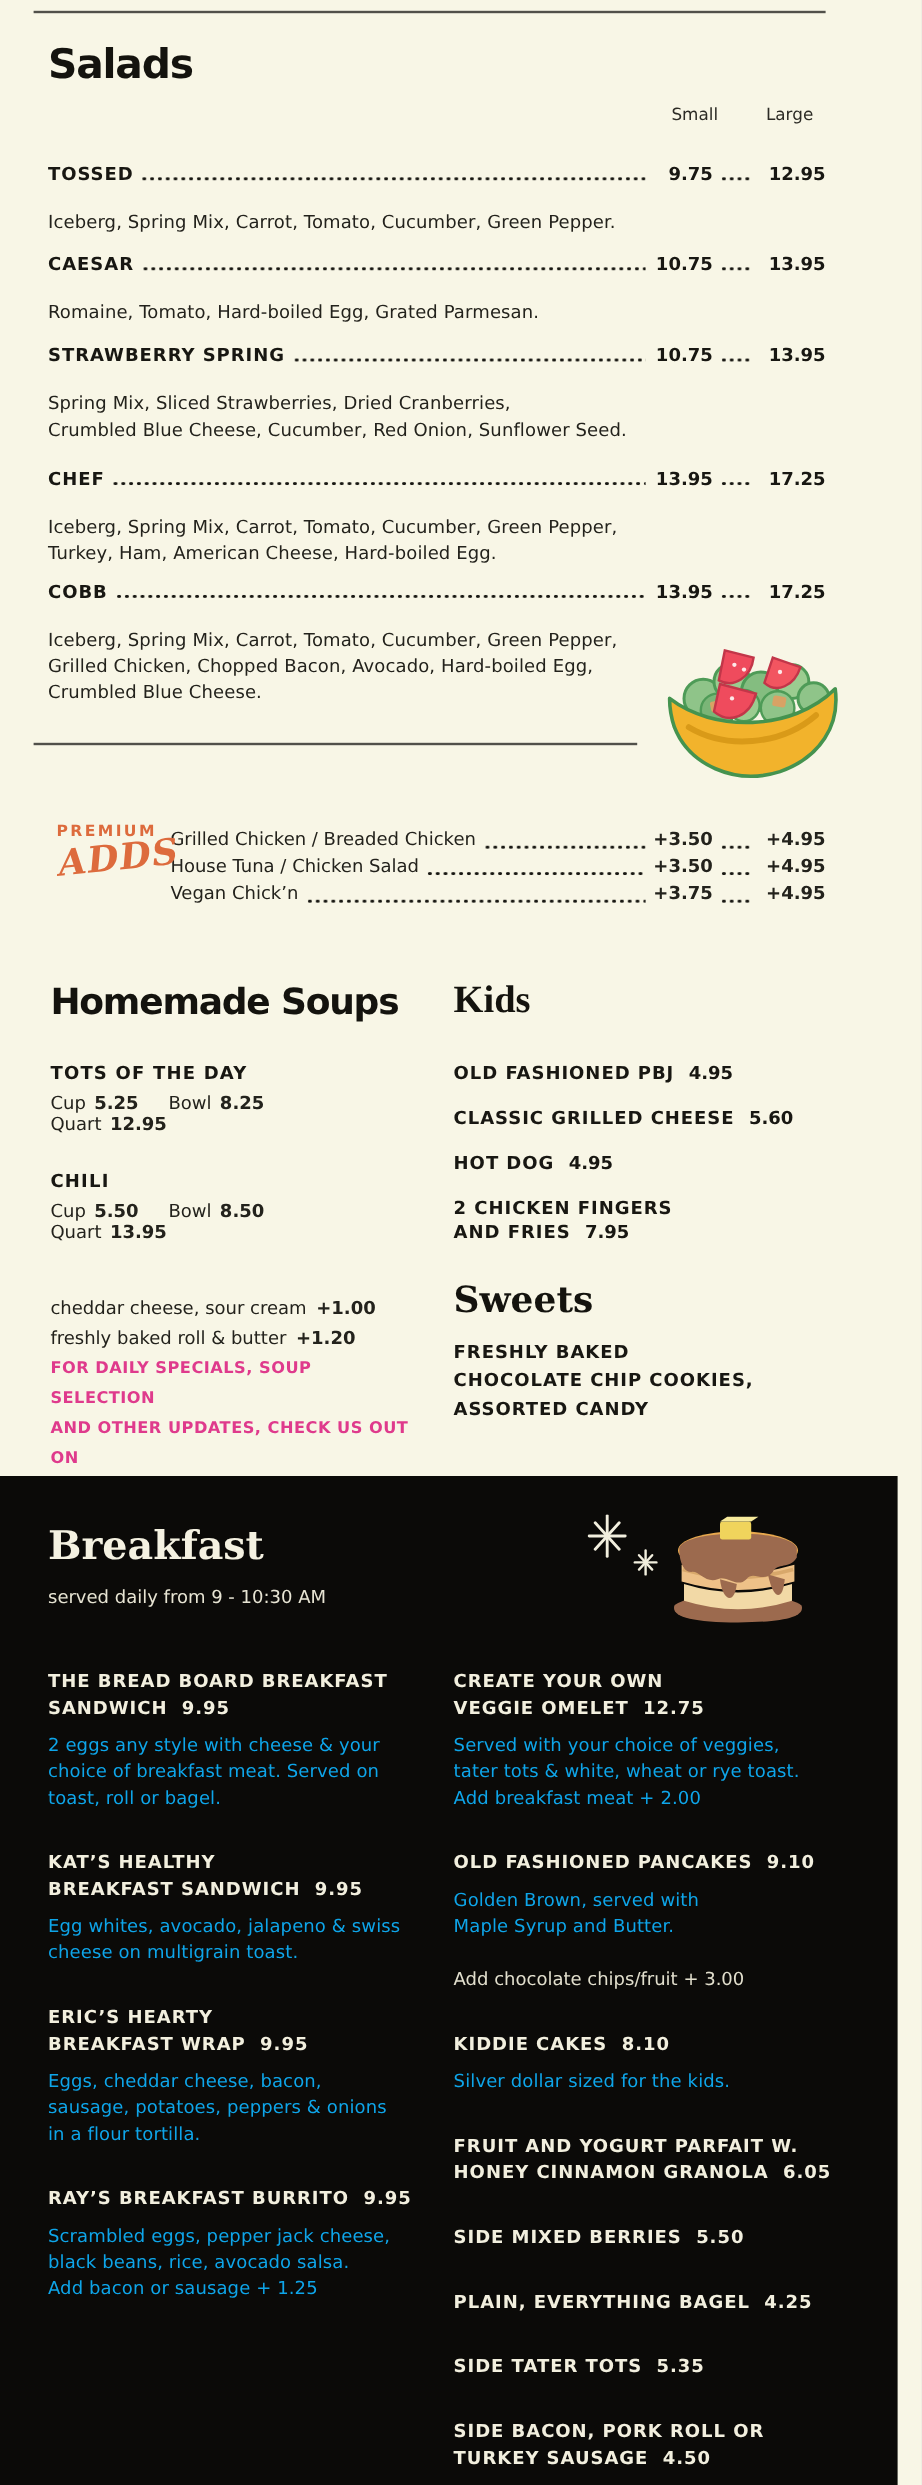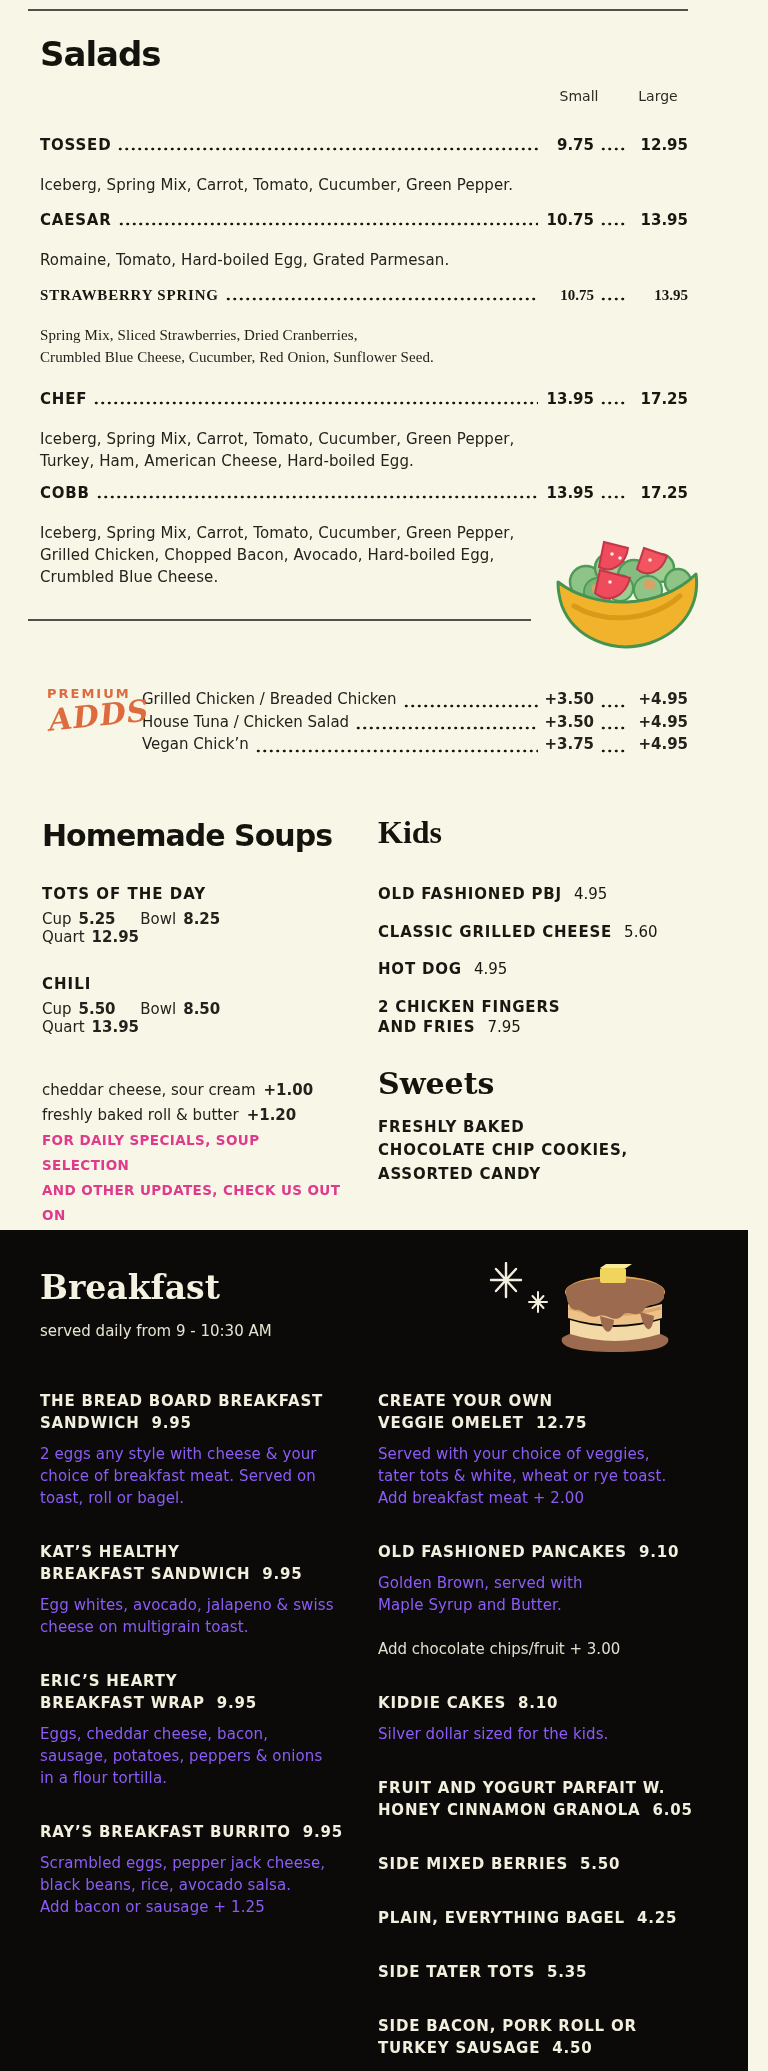--- a/index.html
+++ b/index.html
@@ -58,35 +58,35 @@
   .soup-item + .soup-item{margin-top:29px;}
   .soup-extras{margin-top:42px; font-size:15px; line-height:25px; color:#23221c;}
   .soup-extras .price{margin-left:8px;}
   .soup-note{font-size:13.5px; font-weight:bold; line-height:25px;
              letter-spacing:0.4px; color:#df3a8c;}
 
   
   .kids{position:absolute; left:378px; top:814px; width:312px;}
   .kids h2{margin-bottom:34px;}
   .k-item{font-size:15px; line-height:20.5px; margin-bottom:17px;}
-  .k-item .kp{margin-left:12px; font-weight:normal;}
+  .k-item .kp{margin-left:12px; font-weight:bold;}
   .sweets h2{margin-top:28px; margin-bottom:14px;}
   .sweets-lines{font-weight:bold; font-size:15px; letter-spacing:0.8px; line-height:23.5px;}
 
   
   .bpanel{position:absolute; left:0; top:1230px; width:748px; height:841px; background:#0b0a08; color:#f2efde;}
   .b-title-main{position:absolute; left:40px; top:38px; font-size:33px; color:#f4f1e1;}
   .b-sub{position:absolute; left:40px; top:92px; font-size:15px; color:#e7e4d3;}
   .b-cols{position:absolute; left:40px; top:160px; width:668px; display:flex;}
   .b-col-left{width:322px; margin-right:16px;}
   .b-col-right{width:330px;}
   .b-item{margin-bottom:32px;}
   .b-name{font-weight:bold; font-size:15px; letter-spacing:0.8px; line-height:22px; color:#f2efde;}
   .b-price{margin-left:12px; font-weight:bold;}
-  .b-desc{font-size:15px; line-height:22px; color:#8b5cf6; margin-top:9px; letter-spacing:0.1px;}
+  .b-desc{font-size:15px; line-height:22px; color:#0ea5e9; margin-top:9px; letter-spacing:0.1px;}
   .b-extra{font-size:15px; line-height:22px; color:#e2dfcd; margin-top:22px;}
 
   .illus{position:absolute;}
 </style>
 </head>
 <body>
 
 <div class="page">
 
   <div class="rule" style="left:28px; top:9px; width:660px;"></div>
@@ -119,21 +119,21 @@
           <span class="dots"></span>
           <span class="price p-sm">10.75</span>
           <span class="sepdots"></span>
           <span class="price p-lg">13.95</span>
         </div>
         <div class="desc">
           <div>Romaine, Tomato, Hard-boiled Egg, Grated Parmesan.</div>
         </div>
       </div>
 
-      <div class="s-item" style="top:183px;font-family:Liberation Serif, serif;">
+      <div class="s-item" style="top:183px;">
         <div class="mrow">
           <span class="iname">STRAWBERRY SPRING</span>
           <span class="dots"></span>
           <span class="price p-sm">10.75</span>
           <span class="sepdots"></span>
           <span class="price p-lg">13.95</span>
         </div>
         <div class="desc">
           <div>Spring Mix, Sliced Strawberries, Dried Cranberries,</div>
           <div>Crumbled Blue Cheese, Cucumber, Red Onion, Sunflower Seed.</div>

